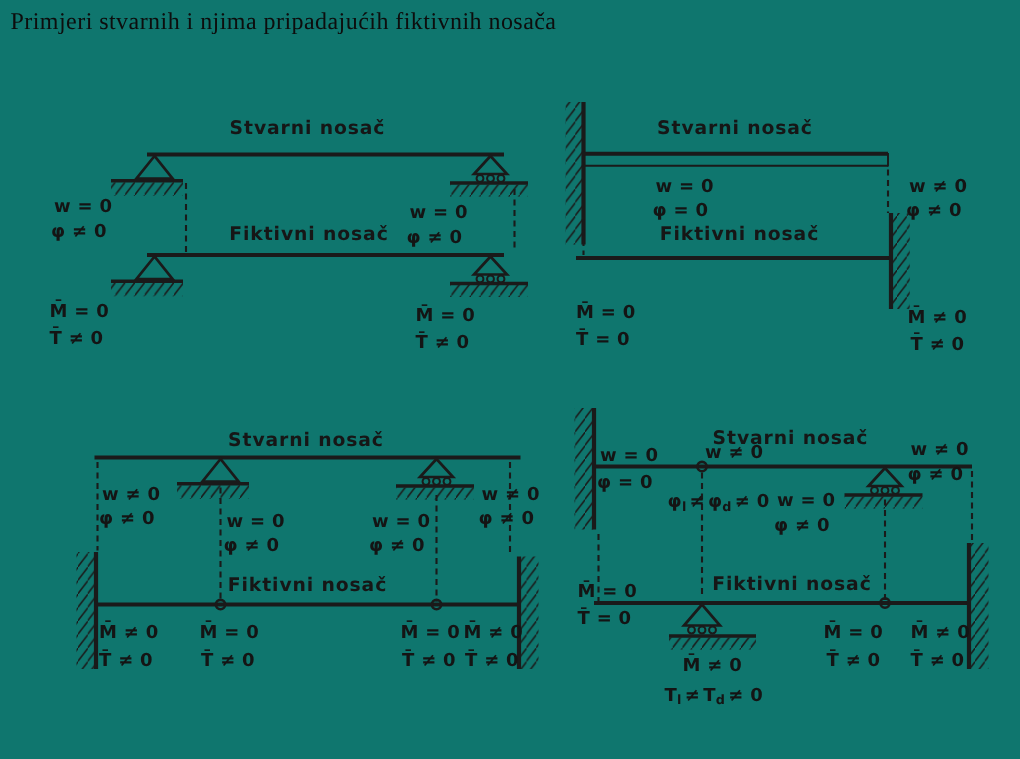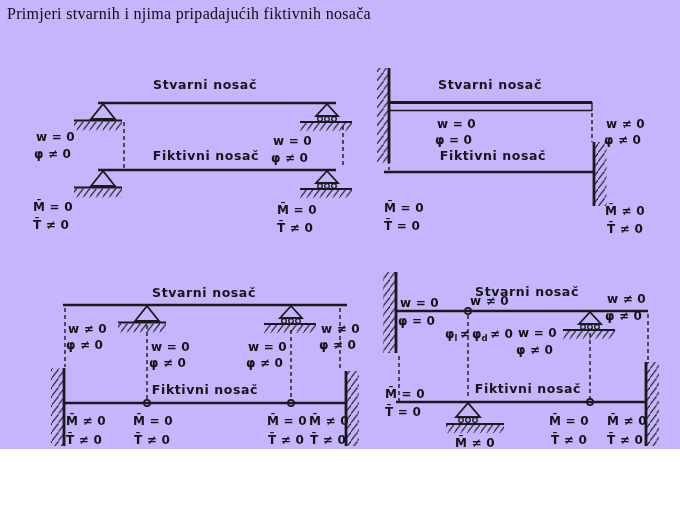--- a/index.html
+++ b/index.html
@@ -1,16 +1,16 @@
 <!DOCTYPE html>
 <html><head>
 <meta charset="utf-8">
 <style>
   html,body{margin:0;padding:0;background:#fff;}
-  #page{position:relative;width:680px;height:449px;background:#c4b5fd;overflow:hidden;}
+  #page{position:relative;width:680px;height:506px;background:#0f766e;overflow:hidden;}
   svg{display:block;}
   .title{font-family:"Liberation Serif",serif;font-size:16px;letter-spacing:.3px;fill:#0d0d0d;}
   .hdg{font-family:"DejaVu Sans",sans-serif;font-weight:700;font-size:12.5px;letter-spacing:.6px;fill:#161616;}
   .lbl{font-family:"DejaVu Sans",sans-serif;font-weight:700;font-size:12px;letter-spacing:.2px;fill:#141414;}
   .sub{font-size:8.5px;}
   .s{stroke:#1a1a1a;fill:none;}
   .thick{stroke-width:2.6;}
   .beamtop{stroke-width:2.8;}
   .thin{stroke-width:1.3;}
   .wall{stroke-width:2.8;}

